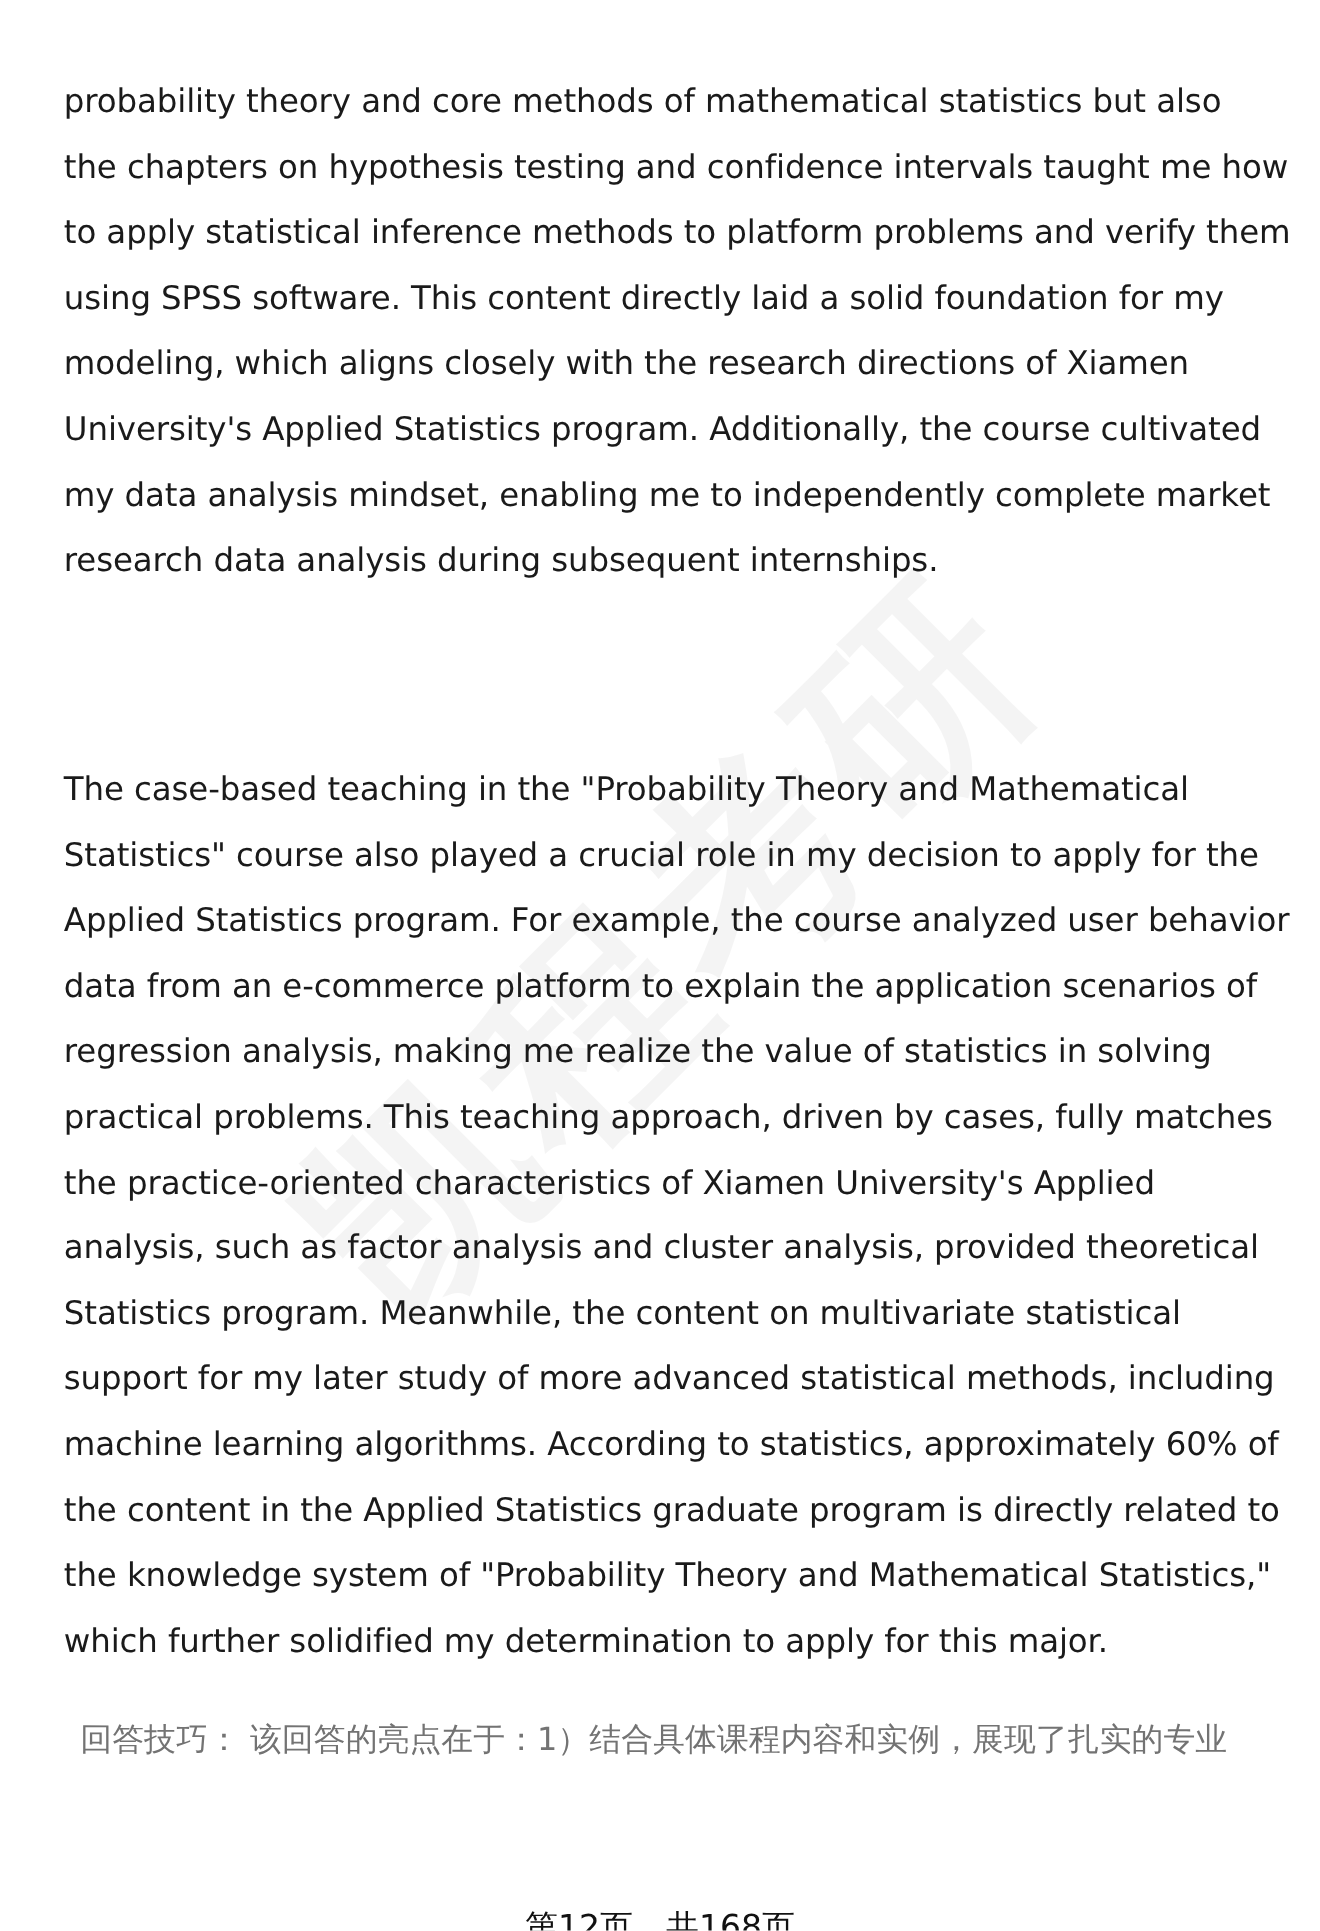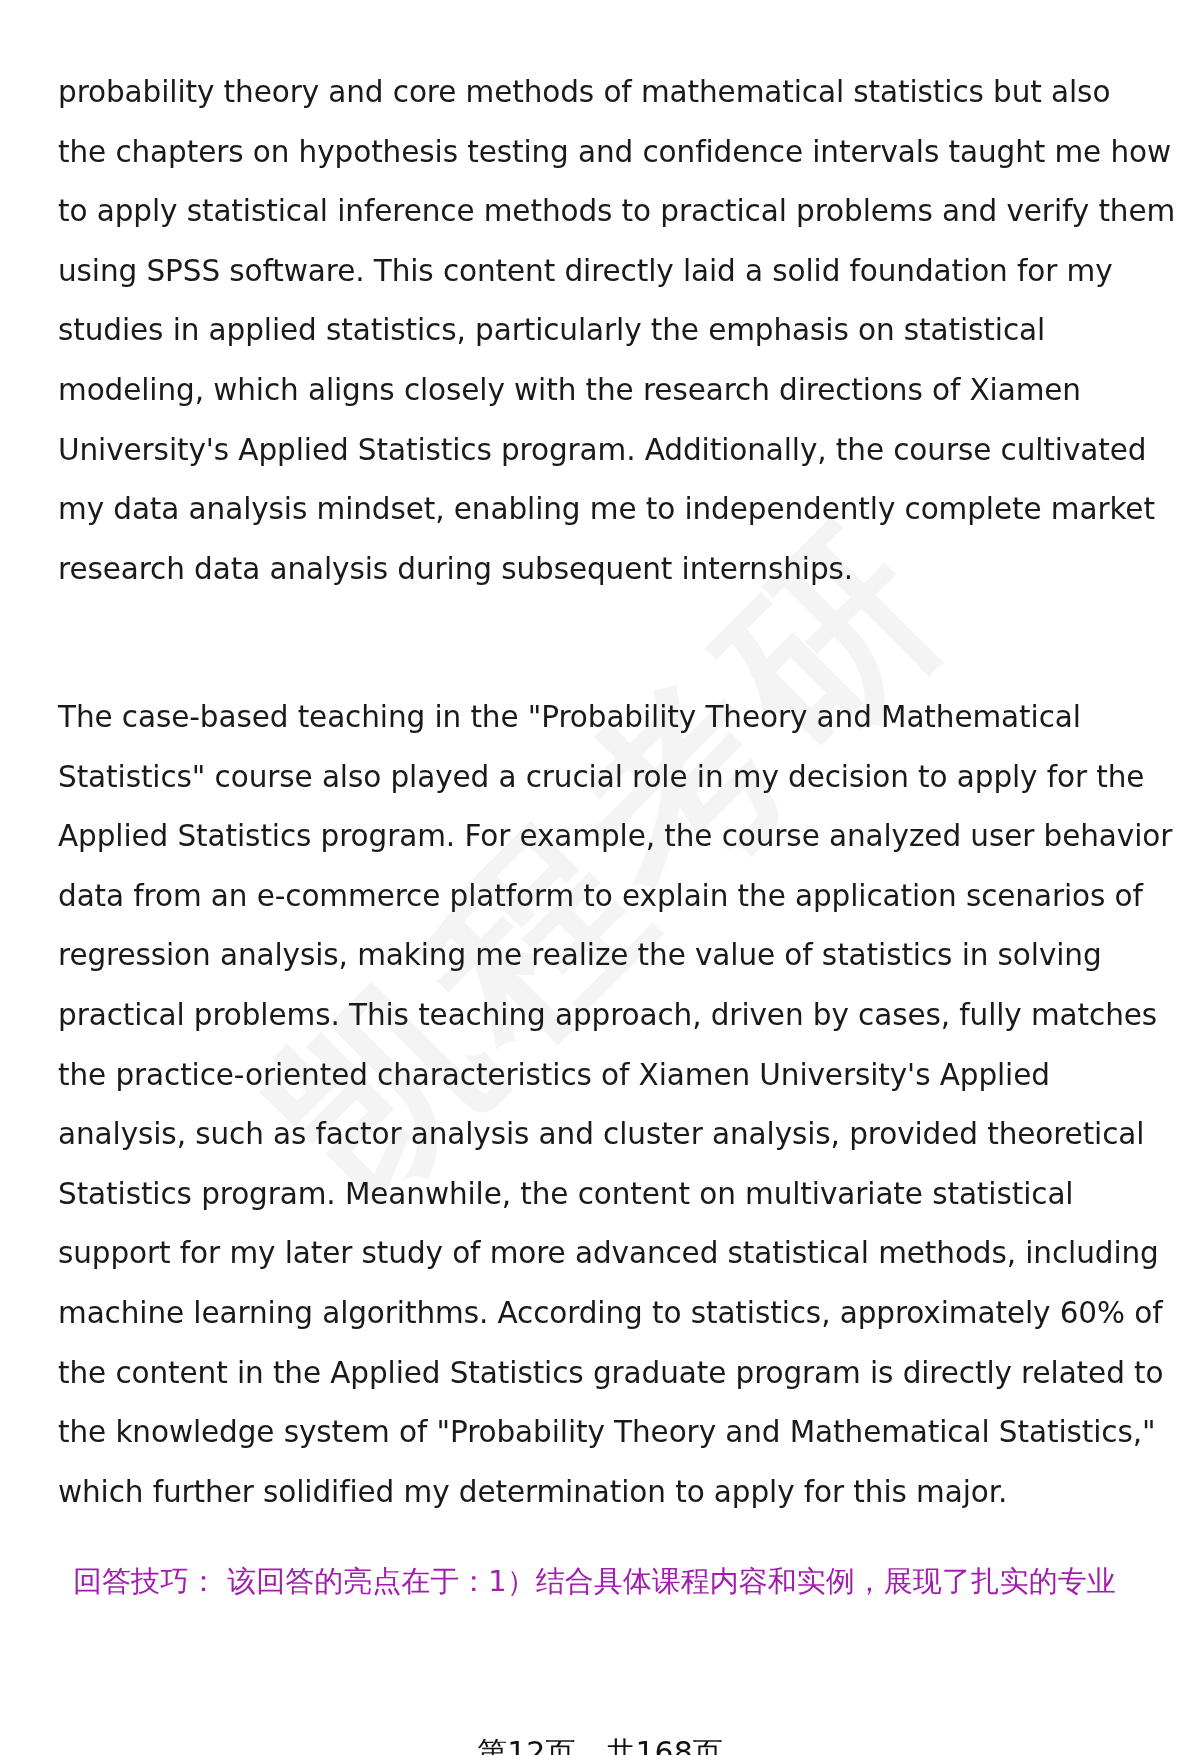--- a/index.html
+++ b/index.html
@@ -18,40 +18,39 @@
   }
   .para {
     position: absolute; left: 58px; width: 1080px;
     font-size: 29.5px; line-height: 59.6px; margin: 0;
     letter-spacing: -0.1px;
   }
   #p1 { top: 63px; }
   #p2 { top: 688px; }
   .tip {
     position: absolute; left: 73px; top: 1552px; width: 1080px;
-    font-size: 29px; line-height: 59px; margin: 0; color: #a21caf;
+    font-size: 29px; line-height: 59px; margin: 0; color: #737373;
   }
   .footer {
     position: absolute; left: 0; top: 1728px; width: 1200px; text-align: center;
     font-size: 30px; line-height: 50px; color: #111;
   }
   .line { display: block; white-space: nowrap; }
 </style>
 </head>
 <body>
 
 <div class="page">
   <div class="watermark">凯程考研</div>
 
   <p class="para" id="p1">
     <span class="line">probability theory and core methods of mathematical statistics but also</span>
     <span class="line">the chapters on hypothesis testing and confidence intervals taught me how</span>
-    <span class="line">to apply statistical inference methods to practical problems and verify them</span>
+    <span class="line">to apply statistical inference methods to platform problems and verify them</span>
     <span class="line">using SPSS software. This content directly laid a solid foundation for my</span>
-    <span class="line">studies in applied statistics, particularly the emphasis on statistical</span>
     <span class="line">modeling, which aligns closely with the research directions of Xiamen</span>
     <span class="line">University's Applied Statistics program. Additionally, the course cultivated</span>
     <span class="line">my data analysis mindset, enabling me to independently complete market</span>
     <span class="line">research data analysis during subsequent internships.</span>
   </p>
 
   <p class="para" id="p2">
     <span class="line">The case-based teaching in the "Probability Theory and Mathematical</span>
     <span class="line">Statistics" course also played a crucial role in my decision to apply for the</span>
     <span class="line">Applied Statistics program. For example, the course analyzed user behavior</span>

